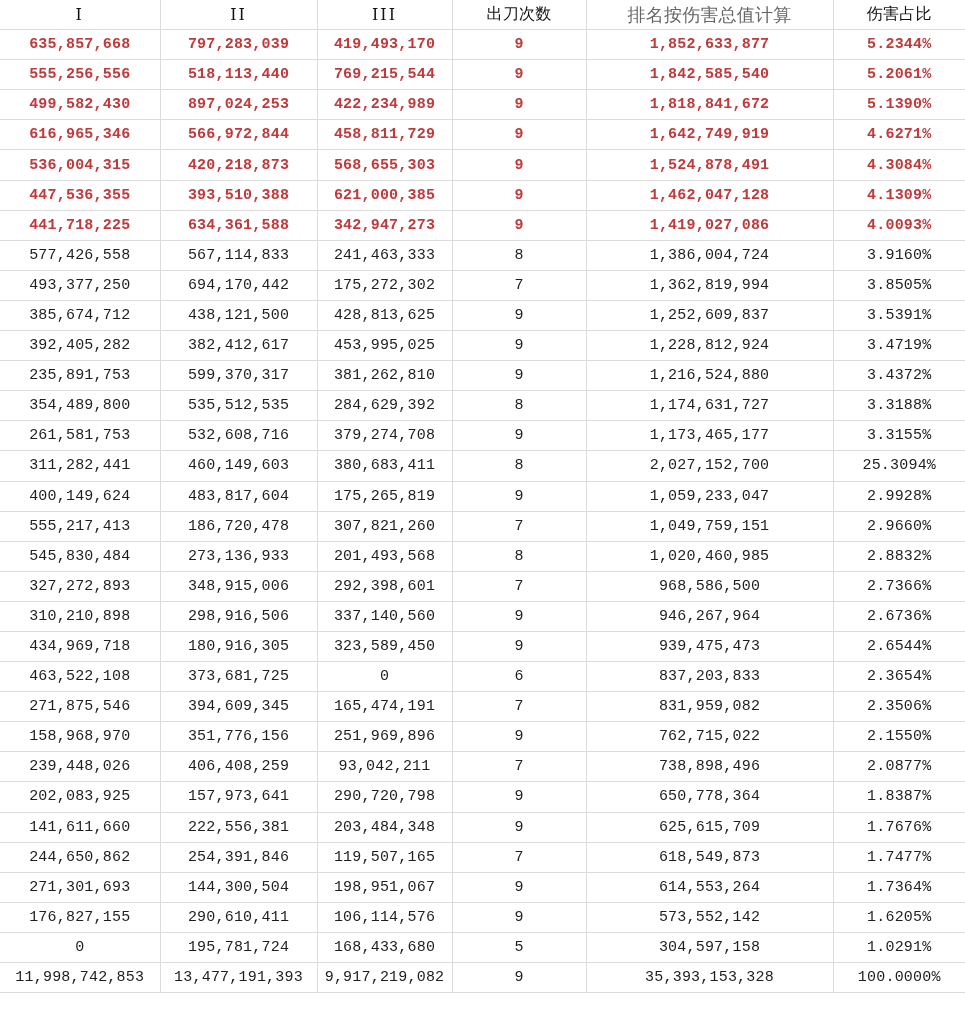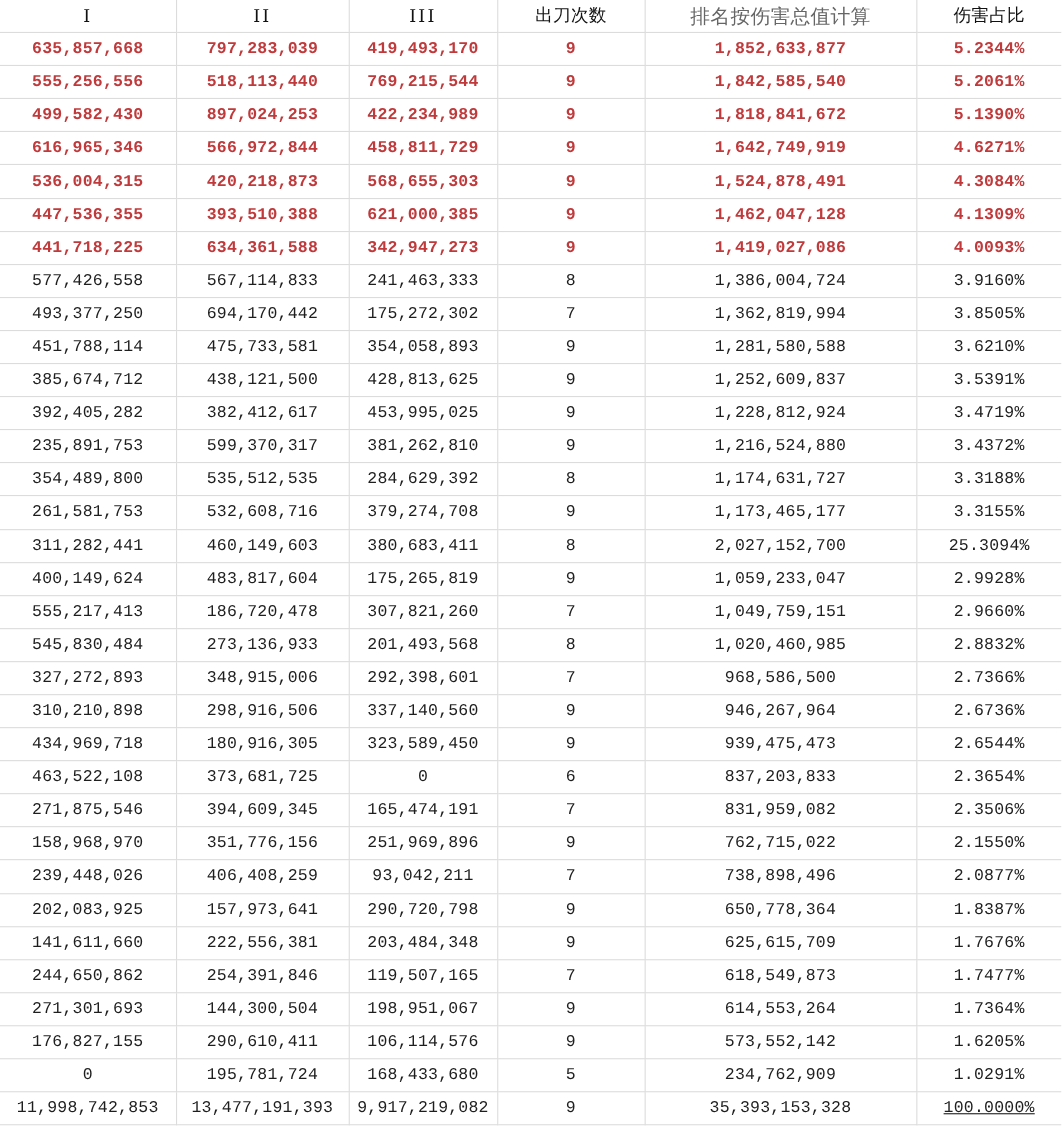--- a/index.html
+++ b/index.html
@@ -54,21 +54,21 @@
     color: #c0393b;
     font-weight: bold;
     font-size: 15px;
     font-family: "Liberation Mono", "DejaVu Sans Mono", monospace;
   }
   tr.normal td, tr.total td {
     font-family: "Liberation Mono", "DejaVu Sans Mono", monospace;
     color: #1e1e1e;
   }
   td.pct { text-align: right; padding-right: 22px; }
-  tr.total td.pct { padding-right: 0; text-decoration: underline; }
+  tr.total td.pct { padding-right: 0; }
 </style>
 </head>
 <body>
 
 <table class="sheet">
   <colgroup>
     <col class="c1">
       <col class="c2">
       <col class="c3">
       <col class="c4">
@@ -152,28 +152,20 @@
       </tr>
       <tr class="normal">
         <td>493,377,250</td>
         <td>694,170,442</td>
         <td>175,272,302</td>
         <td>7</td>
         <td>1,362,819,994</td>
         <td class="pct">3.8505%</td>
       </tr>
       <tr class="normal">
-        <td>451,788,114</td>
-        <td>475,733,581</td>
-        <td>354,058,893</td>
-        <td>9</td>
-        <td>1,281,580,588</td>
-        <td class="pct">3.6210%</td>
-      </tr>
-      <tr class="normal">
         <td>385,674,712</td>
         <td>438,121,500</td>
         <td>428,813,625</td>
         <td>9</td>
         <td>1,252,609,837</td>
         <td class="pct">3.5391%</td>
       </tr>
       <tr class="normal">
         <td>392,405,282</td>
         <td>382,412,617</td>
@@ -332,21 +324,21 @@
         <td>106,114,576</td>
         <td>9</td>
         <td>573,552,142</td>
         <td class="pct">1.6205%</td>
       </tr>
       <tr class="normal">
         <td>0</td>
         <td>195,781,724</td>
         <td>168,433,680</td>
         <td>5</td>
-        <td>234,762,909</td>
+        <td>304,597,158</td>
         <td class="pct">1.0291%</td>
       </tr>
       <tr class="total">
         <td>11,998,742,853</td>
         <td>13,477,191,393</td>
         <td>9,917,219,082</td>
         <td>9</td>
         <td>35,393,153,328</td>
         <td class="pct">100.0000%</td>
       </tr>

